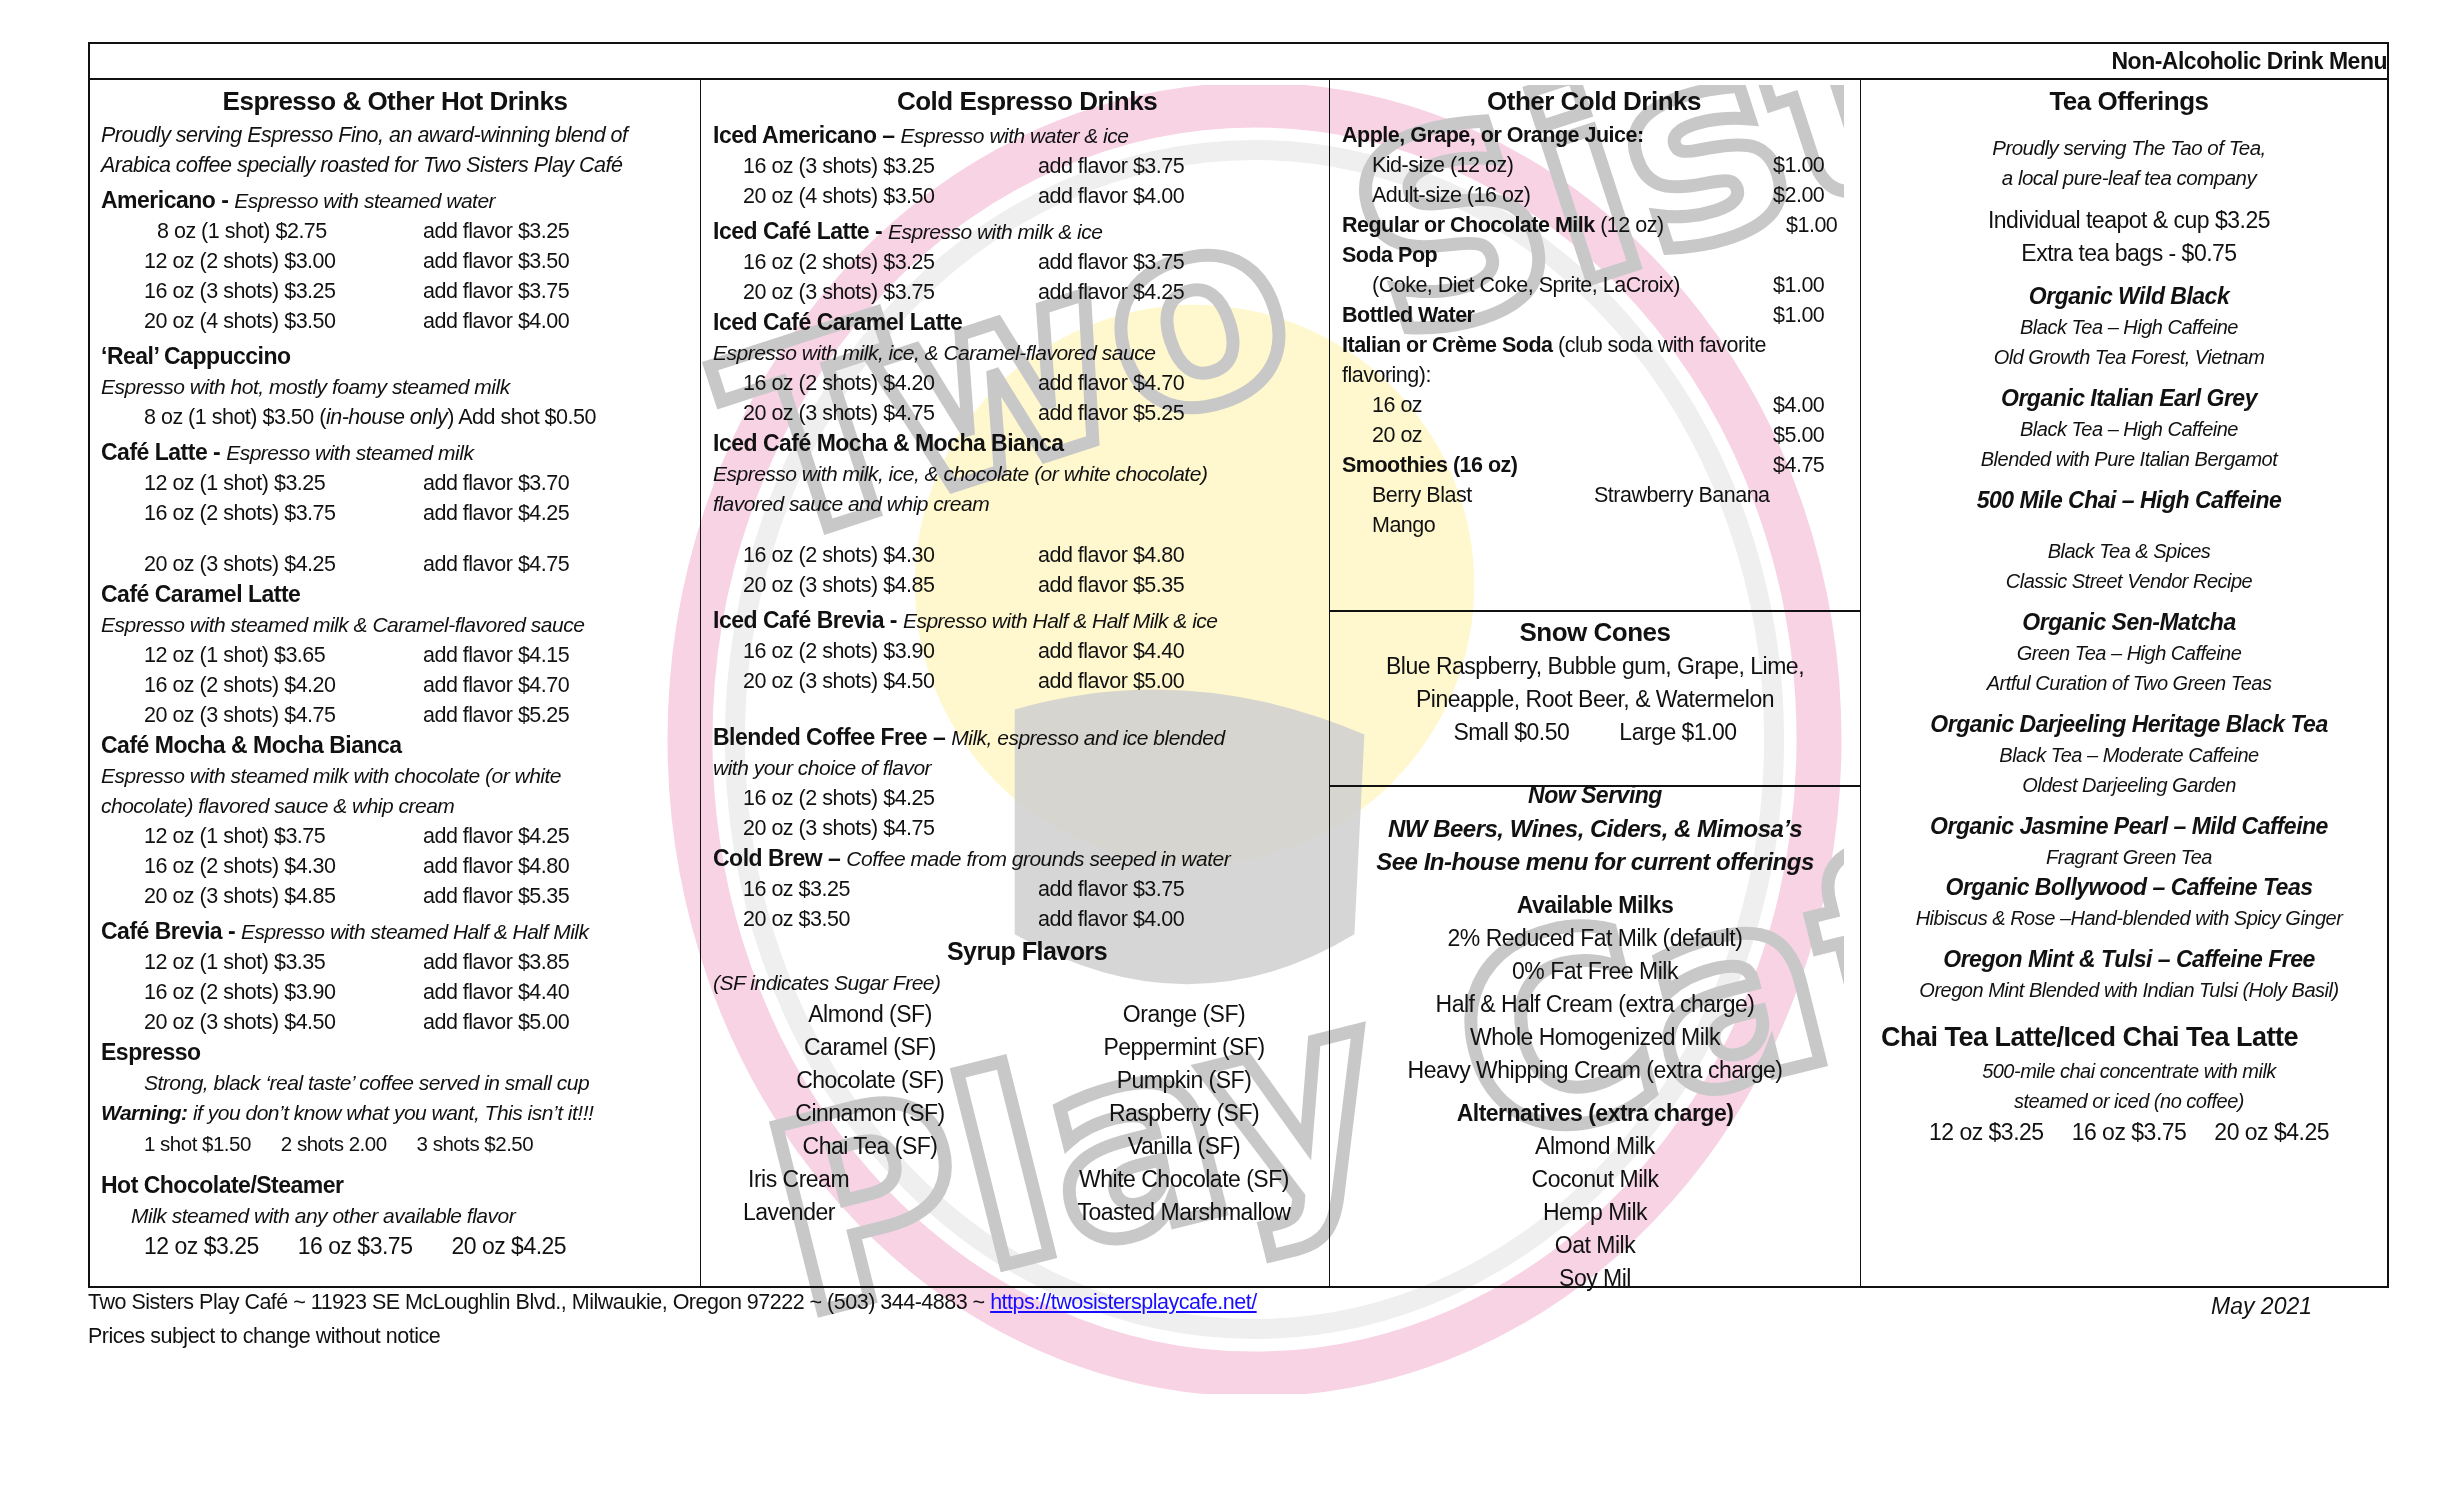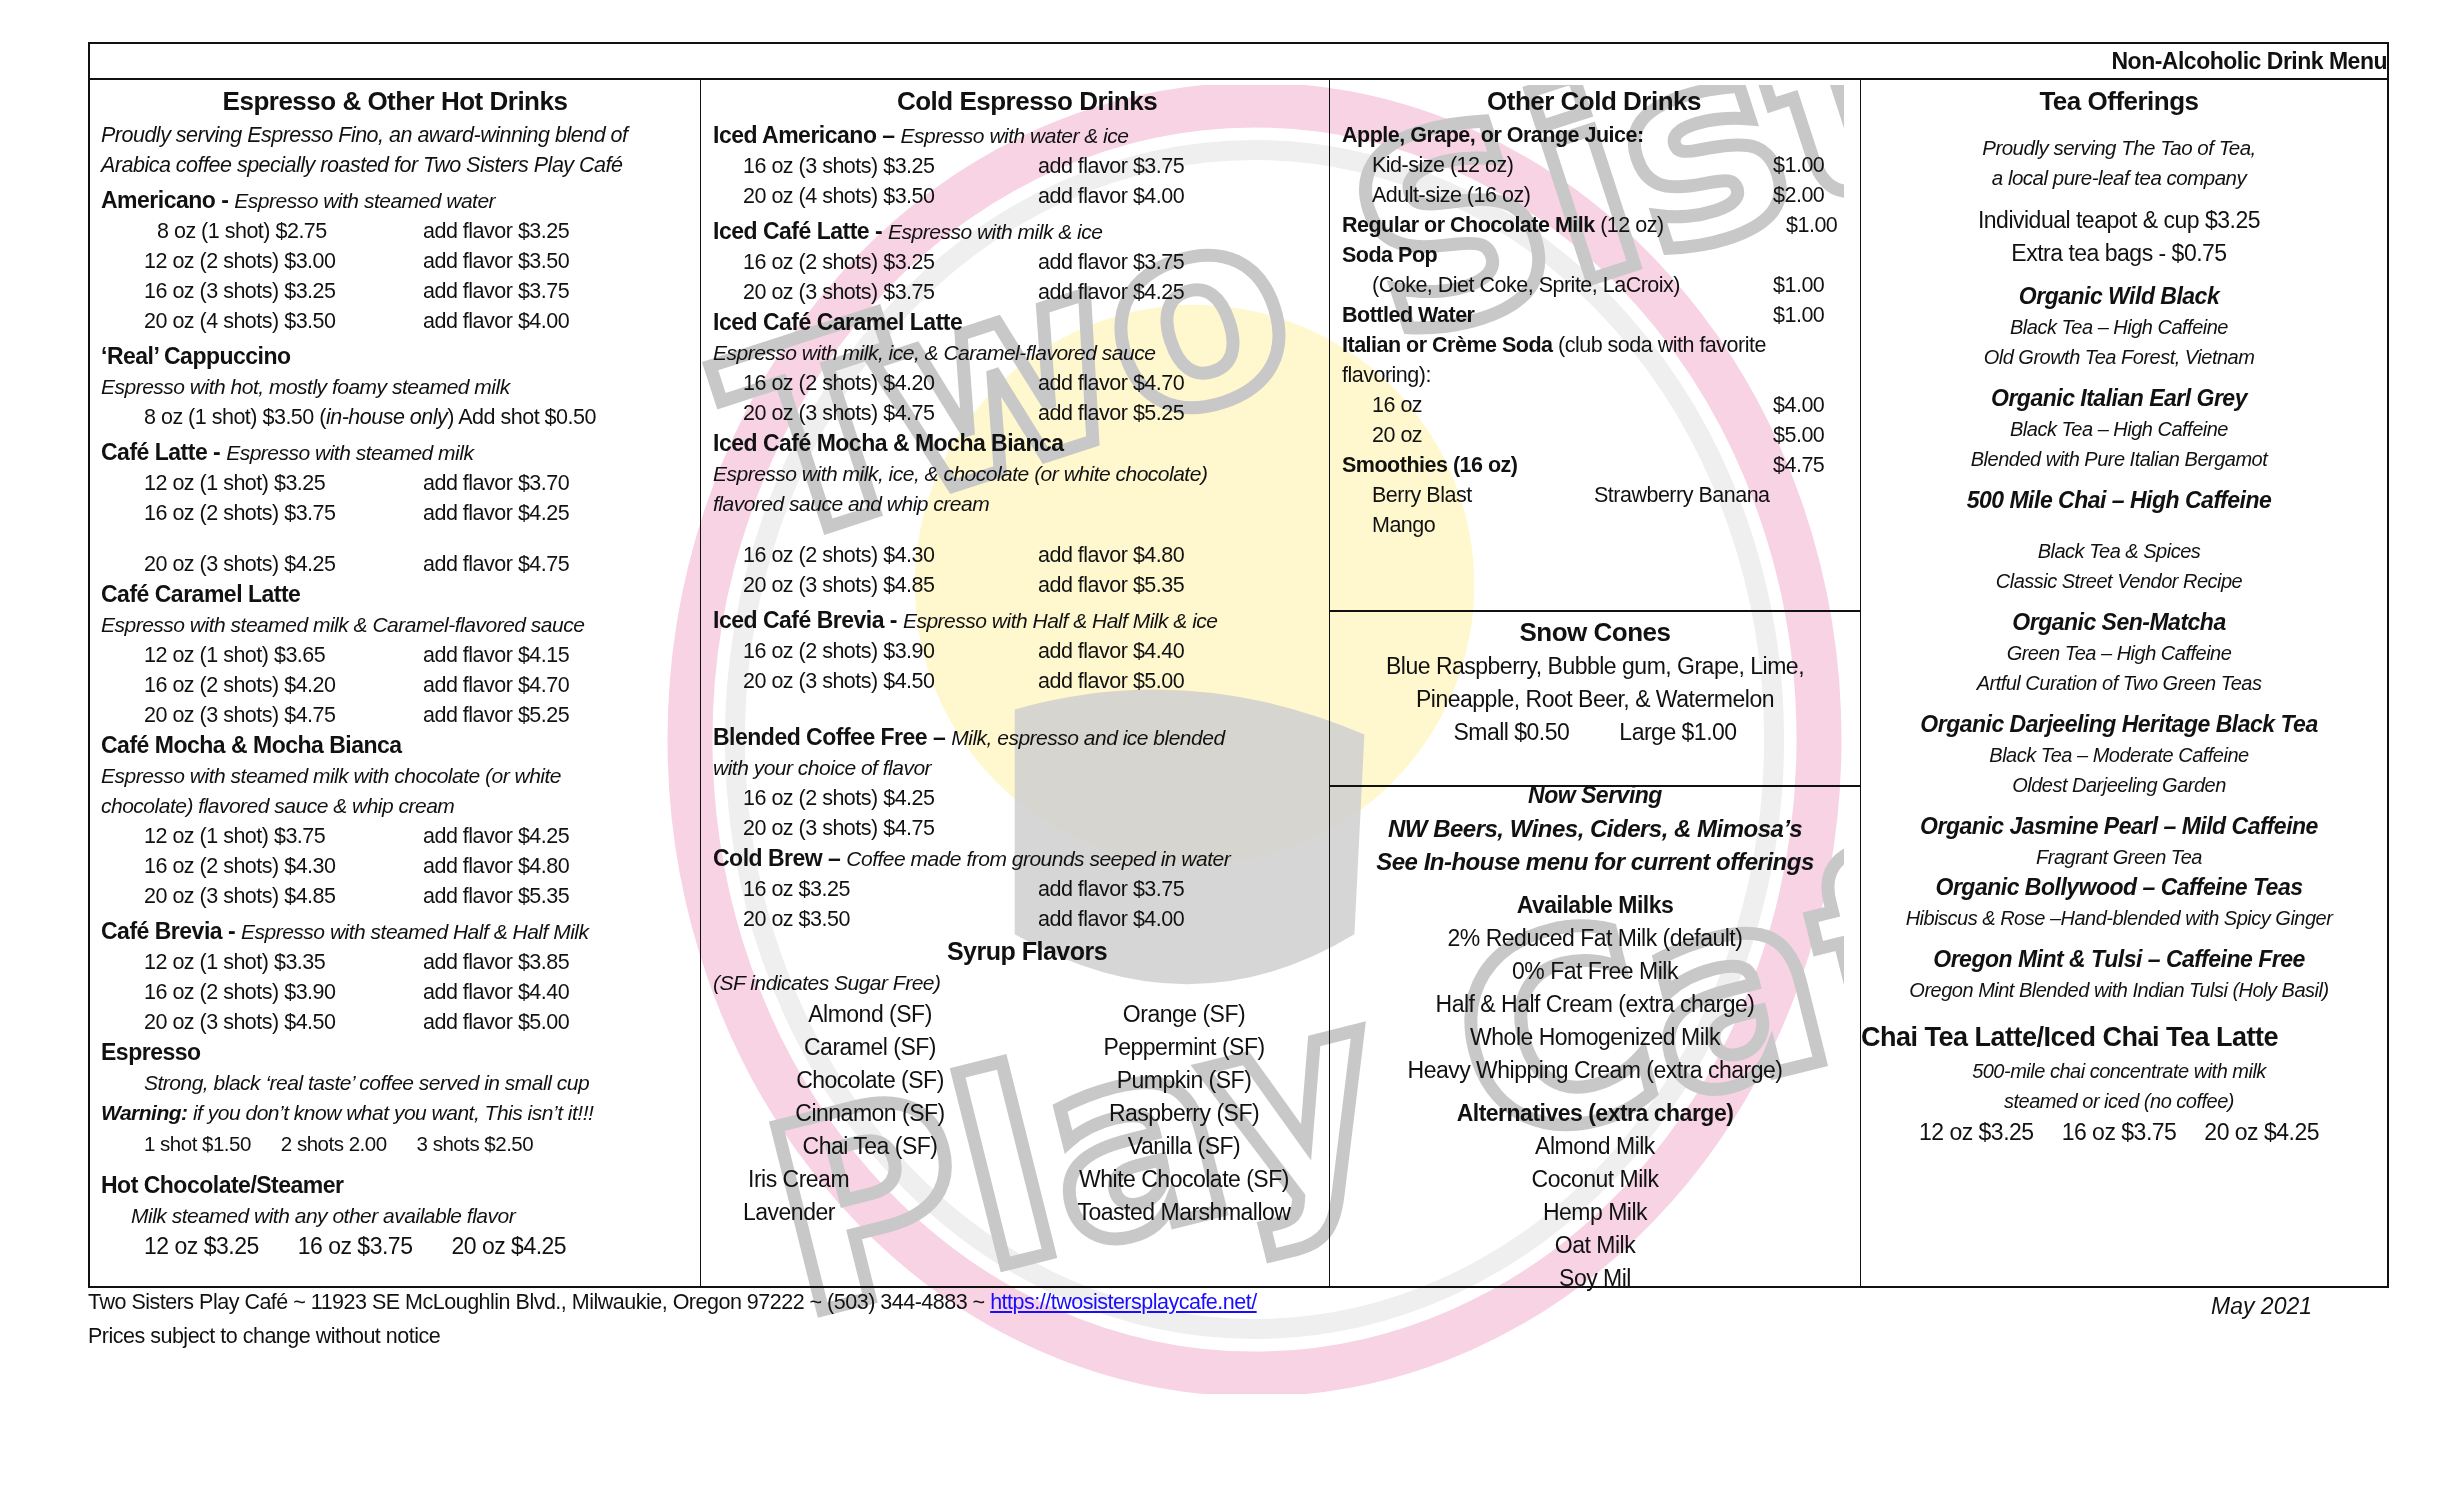--- a/index.html
+++ b/index.html
@@ -8,21 +8,21 @@
   .watermark { position:absolute; left:665px; top:85px; width:1179px; height:1309px; z-index:0; pointer-events:none; }
   .menu-table { position:absolute; left:88px; top:42px; width:2301px; height:1246px;
                 border:2.5px solid #111; box-sizing:border-box; z-index:1; }
   .title-row { position:absolute; left:0; top:0; right:0; height:34px; border-bottom:2.5px solid #111;
                text-align:right; font-weight:bold; font-size:23px; line-height:34px; letter-spacing:-0.5px; }
   .col { position:absolute; top:36px; bottom:0; box-sizing:border-box; }
   .col + .col { border-left:1.5px solid #111; }
   #col1 { left:0; width:610px; padding:3px 11px 0 11px; }
   #col2 { left:610px; width:652px; padding:3px 11px 0 12px; }
   #col3 { left:1239px; width:531px; }
-  #col4 { left:1770px; width:526px; padding:3px 9px 0 0; }
+  #col4 { left:1770px; width:526px; padding:3px 9px 0 20px; }
   .col-head { text-align:center; font-weight:bold; font-size:26px; line-height:37px; letter-spacing:-0.5px; }
   .intro { text-align:left; font-style:italic; font-size:21.5px; line-height:30px; letter-spacing:-0.5px; }
   .item-head { font-size:23px; line-height:31px; margin-top:5px; letter-spacing:-0.5px; }
   .item-head b { font-weight:bold; }
   .item-head i { font-style:italic; font-weight:normal; font-size:21px; }
   .desc { font-style:italic; font-size:21px; line-height:30px; letter-spacing:-0.5px; }
   .row { font-size:21.5px; line-height:30px; position:relative; height:30px; letter-spacing:-0.5px; }
   .row .sz { position:absolute; left:43px; }
   .row .fl { position:absolute; left:322px; }
   #col2 .row .sz { left:30px; }

